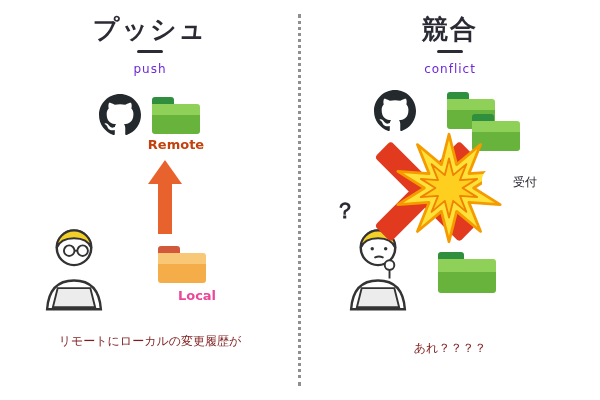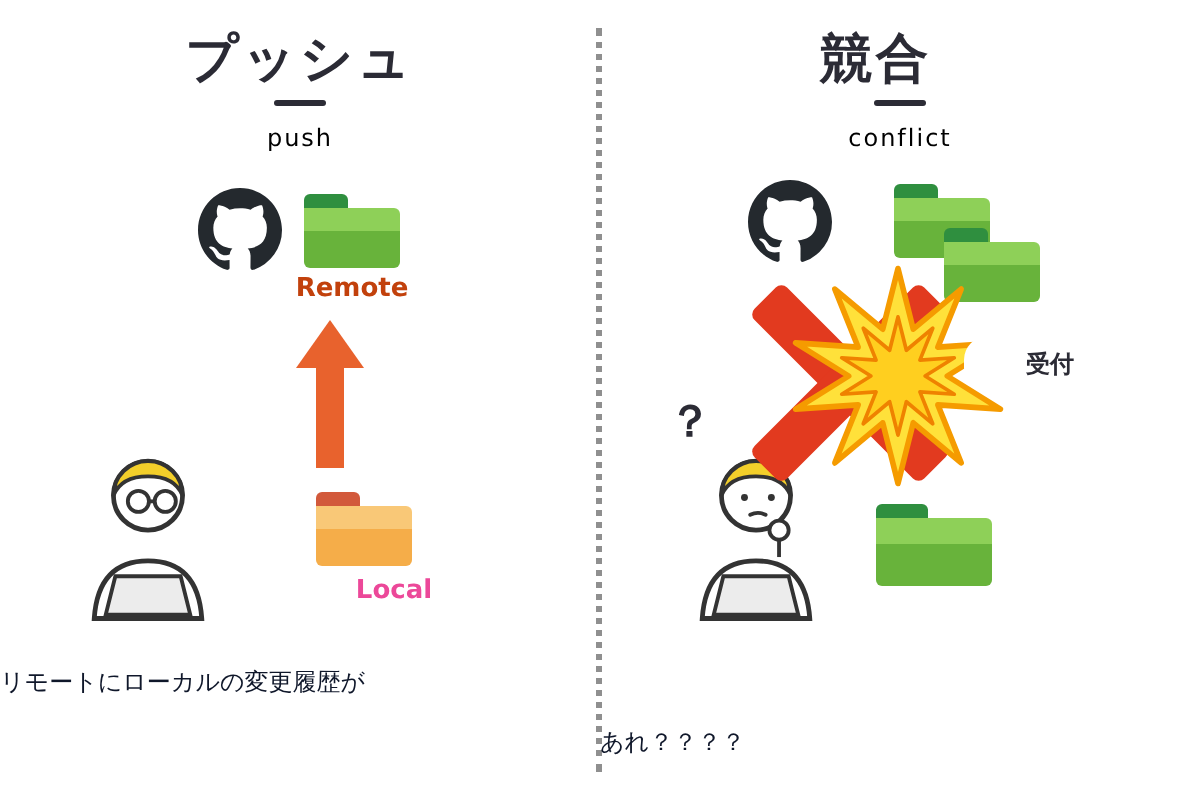--- a/index.html
+++ b/index.html
@@ -3,24 +3,24 @@
 <meta charset="utf-8">
 <style>
   *{margin:0;padding:0;box-sizing:border-box;}
   html,body{background:#fff;}
   .canvas{position:relative;width:600px;height:400px;background:#fff;overflow:hidden;
           font-family:"DejaVu Sans","Liberation Sans",sans-serif;color:#2b2b35;}
   .divider{position:absolute;left:298px;top:14px;height:372px;border-left:3px dotted #8f8f8f;}
 
   
   .t{position:absolute;width:300px;text-align:center;font-size:26px;font-weight:bold;letter-spacing:2px;color:#2b2b35;}
-  .t.l{left:0;top:12px;} .t.r{left:288px;top:12px;}
+  .t.l{left:0;top:12px;} .t.r{left:300px;top:12px;}
   .tbar{position:absolute;width:26px;height:3px;background:#2b2b35;border-radius:2px;}
   .tbar.l{left:137px;top:50px;} .tbar.r{left:437px;top:50px;}
-  .sub{position:absolute;width:300px;text-align:center;font-size:12px;color:#000000;letter-spacing:1px;}
+  .sub{position:absolute;width:300px;text-align:center;font-size:12px;color:#6d28d9;letter-spacing:1px;}
   .sub.l{left:0;top:62px;} .sub.r{left:300px;top:62px;}
 
   
   .gh{position:absolute;width:42px;height:42px;}
   .gh svg{width:100%;height:100%;display:block;}
   .gh.l{left:99px;top:94px;} .gh.r{left:374px;top:90px;}
 
   
   .folder{position:absolute;width:48px;}
   .folder .tab{width:22px;height:7px;border-radius:3px 3px 0 0;}
@@ -46,33 +46,33 @@
   .arrow .head{width:0;height:0;border-left:17px solid transparent;border-right:17px solid transparent;border-bottom:24px solid #e8622d;}
   .arrow .shaft{width:14px;height:50px;background:#e8622d;margin:0 auto;}
 
   
   .xbar{position:absolute;width:120px;height:23px;background:#e23a1f;border-radius:4px;left:365px;top:180px;z-index:1;}
   .xbar.a{transform:rotate(45deg);}
   .xbar.b{transform:rotate(-45deg);}
   .boom{position:absolute;left:393px;top:132px;width:112px;height:112px;z-index:2;}
   .boom svg{width:100%;height:100%;display:block;}
   .bubble{position:absolute;left:482px;top:168px;width:86px;padding:5px 2px;background:#fff;border-radius:12px;
-          z-index:3;font-size:12px;font-weight:700;text-align:center;line-height:1.5;color:#2b2b35;}
+          z-index:3;font-size:12px;font-weight:400;text-align:center;line-height:1.5;color:#2b2b35;}
 
   
   .person{position:absolute;width:96px;height:98px;}
   .person svg{width:100%;height:100%;display:block;}
   .person.l{left:26px;top:218px;}
   .person.r{left:330px;top:218px;}
   .qmark{position:absolute;left:334px;top:196px;font-size:22px;font-weight:bold;color:#2b2b35;z-index:3;}
 
   
-  .cap{position:absolute;width:300px;font-size:12px;line-height:1.8;color:#0f172a;}
+  .cap{position:absolute;width:300px;text-align:center;font-size:12px;line-height:1.8;color:#7f1d1d;}
   .cap.l{left:0;top:331px;}
-  .cap.r{left:300px;top:338px;margin-top:23px;}
+  .cap.r{left:300px;top:338px;}
 </style>
 </head>
 <body>
 
 <div class="canvas">
 
   <div class="divider"></div>
 
   <section>
     <h1 class="t l">プッシュ</h1>

